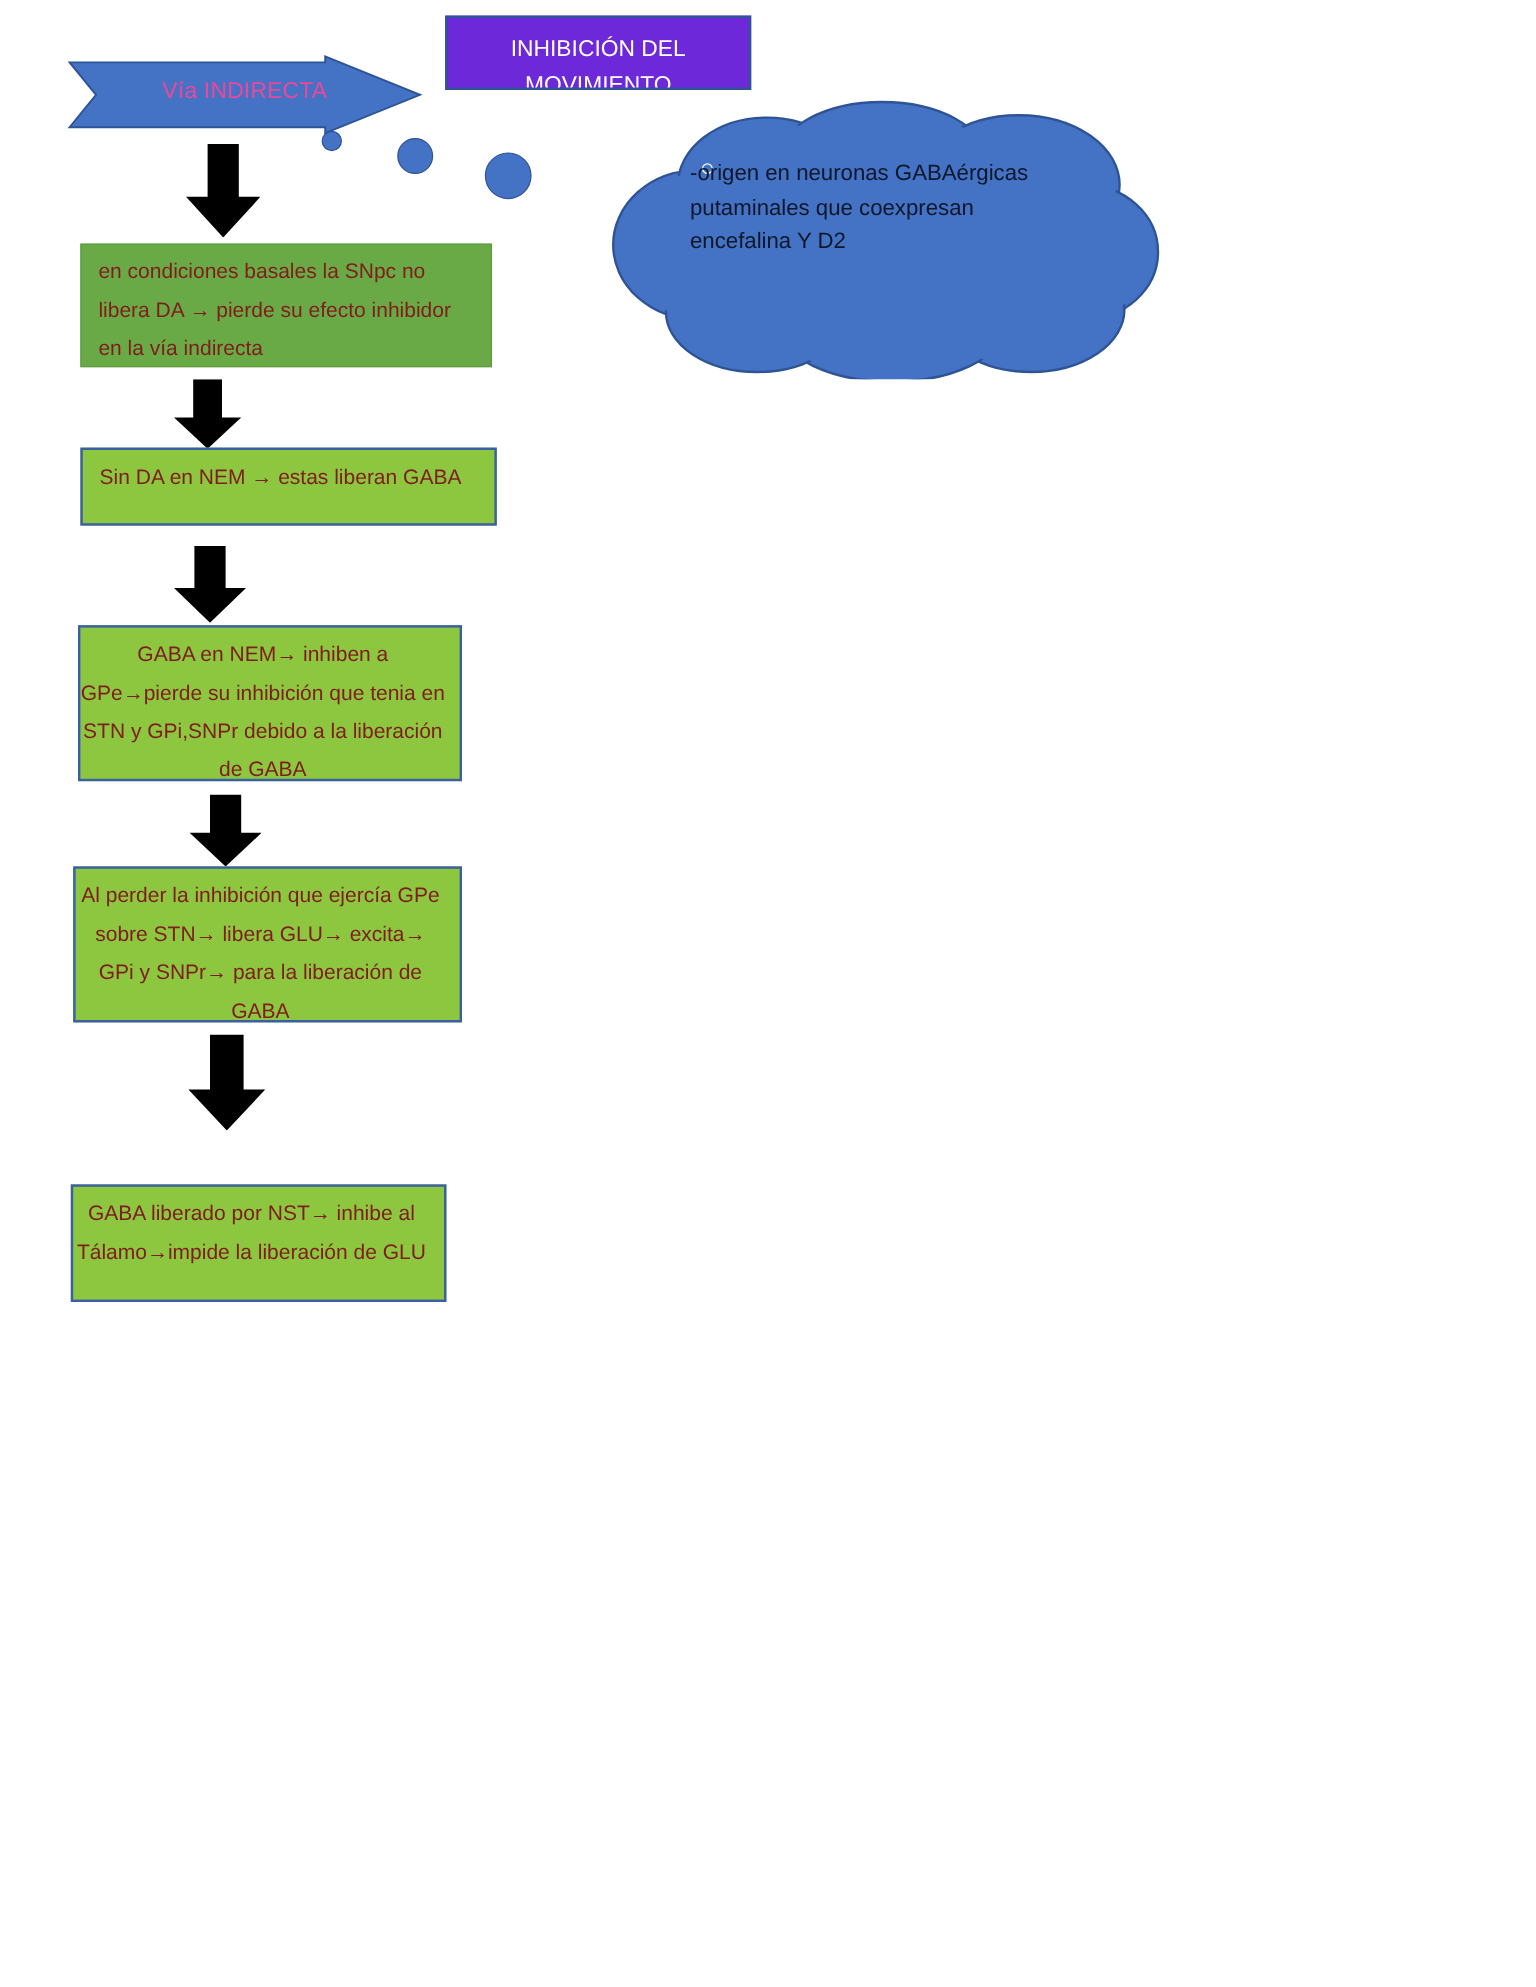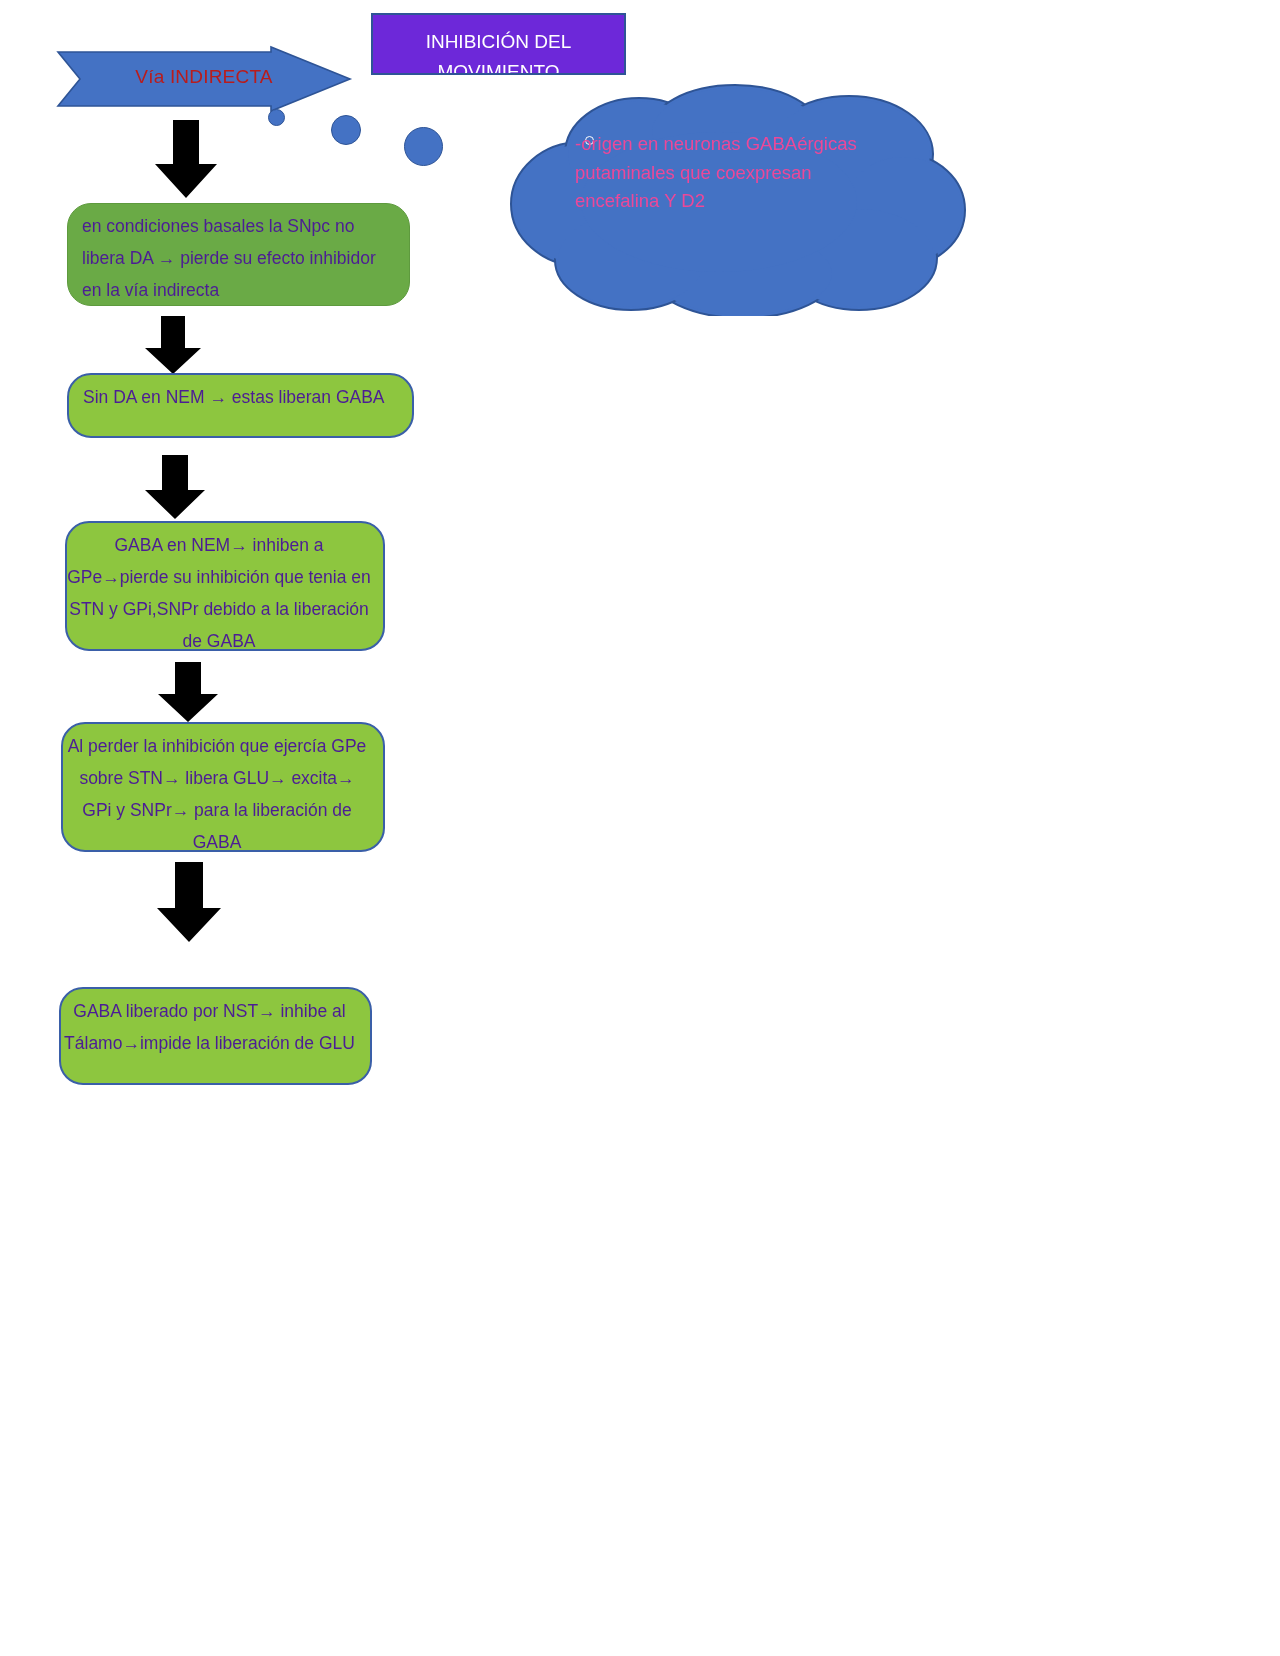--- a/index.html
+++ b/index.html
@@ -28,21 +28,21 @@
     width: 100%;
     height: 100%;
     overflow: visible;
   }
   .banner-label {
     position: absolute;
     left: 58px;
     top: 66px;
     width: 292px;
     text-align: center;
-    color: #b91c1c;
+    color: #ec4899;
     font-size: 19px;
     letter-spacing: .2px;
     pointer-events: none;
   }
 
   
   .header-box {
     position: absolute;
     left: 371px;
     top: 13px;
@@ -84,45 +84,44 @@
     top: 82px;
     width: 508px;
     height: 234px;
   }
   .cloud svg { display:block; width:100%; height:100%; }
   .cloud-body {
     position: absolute;
     left: 575px;
     top: 130px;
     width: 300px;
-    color: #ec4899;
+    color: #0f172a;
     font-size: 18.5px;
     line-height: 28.6px;
   }
   .cloud-bullet {
     position: absolute;
     left: 585px;
     top: 136px;
     width: 9px;
     height: 9px;
     border: 1.4px solid #ffffff;
     border-radius: 50%;
     box-sizing: border-box;
   }
 
   
   .flow-box {
     position: absolute;
     box-sizing: border-box;
-    color: #4c1d95;
+    color: #7f1d1d;
     font-size: 17.5px;
     line-height: 32px;
     white-space: pre-line;
     padding: 6px 12px 6px 14px;
-    border-radius: 24px;
   }
   .flow-box.dark  { background: #6AAA46; border: 1.6px solid #5E9A3E; }
   .flow-box.light { background: #8DC63F; border: 2.2px solid #3A5FA8; }
   .flow-box.left   { text-align: left; }
   .flow-box.center { text-align: center; padding-left: 0; }
 
   .box1 { left: 67px;  top: 203px; width: 343px; height: 103px; }
   .box2 { left: 67px;  top: 373px; width: 347px; height: 65px;  }
   .box3 { left: 65px;  top: 521px; width: 320px; height: 130px; }
   .box4 { left: 61px;  top: 722px; width: 324px; height: 130px; }

